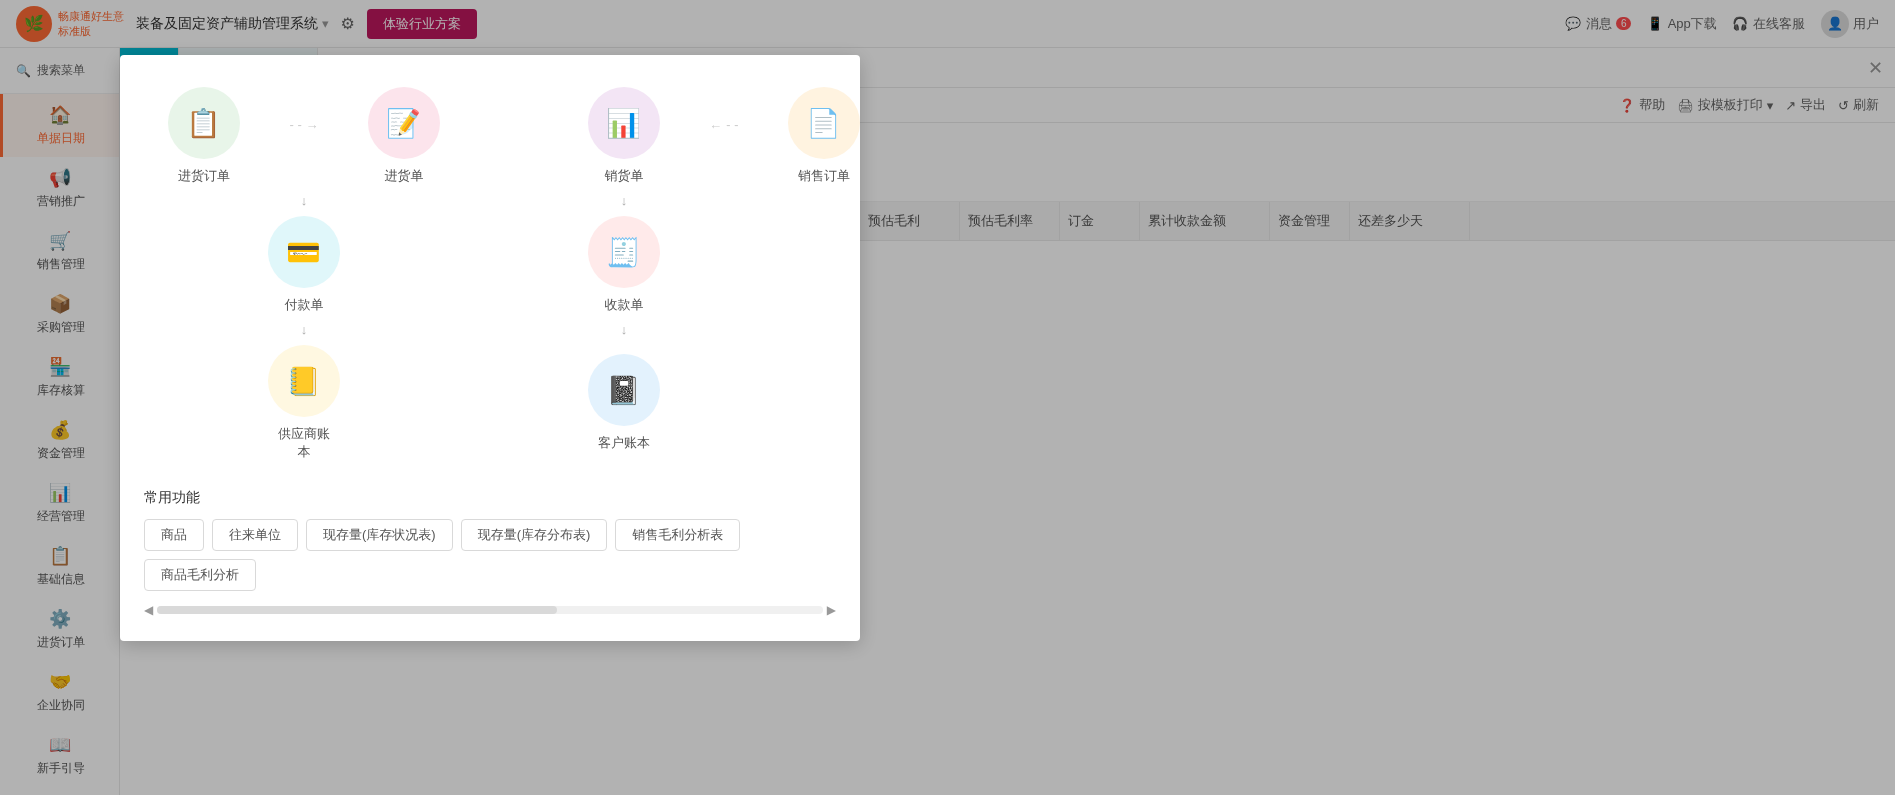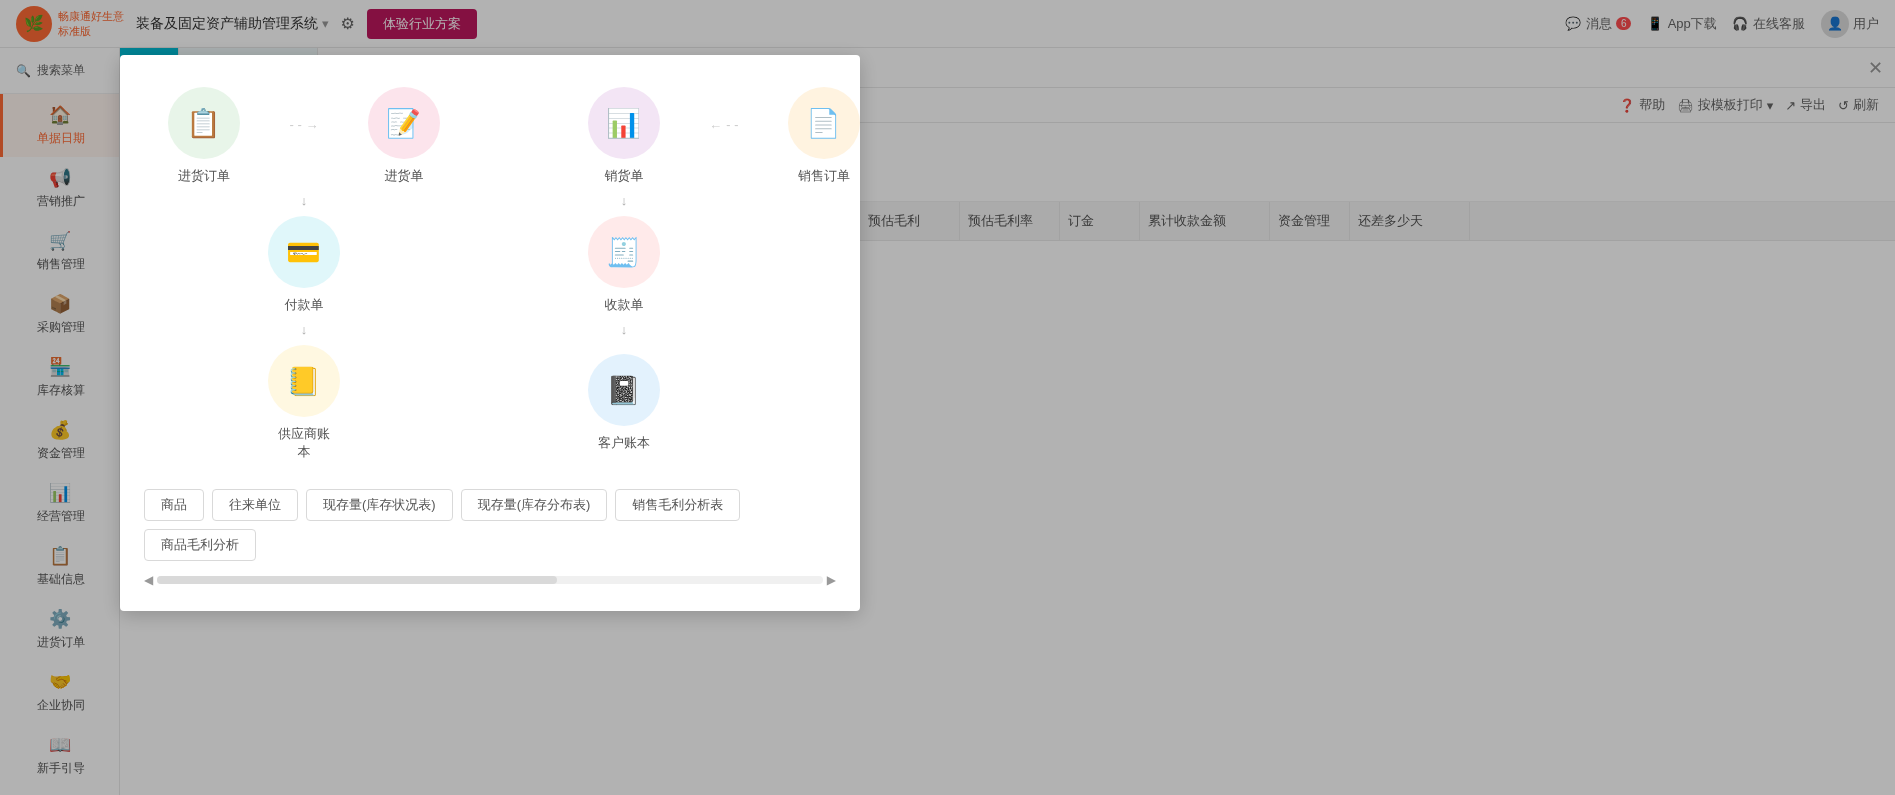--- a/index.html
+++ b/index.html
@@ -318,20 +318,21 @@
         <div class="flow-node">
           <div class="flow-circle" style="background:#e3f2fd; color:#2196f3; font-size:28px;">📓</div>
           <div class="flow-label">客户账本</div>
         </div>
         <div></div>
         <div></div>
 
       </div>
 
       <div class="common-functions">
+        <div class="cf-title">常用功能</div>
         <div class="cf-buttons">
           <button class="cf-btn">商品</button>
           <button class="cf-btn">往来单位</button>
           <button class="cf-btn">现存量(库存状况表)</button>
           <button class="cf-btn">现存量(库存分布表)</button>
           <button class="cf-btn">销售毛利分析表</button>
           <button class="cf-btn">商品毛利分析</button>
         </div>
       </div>
 

